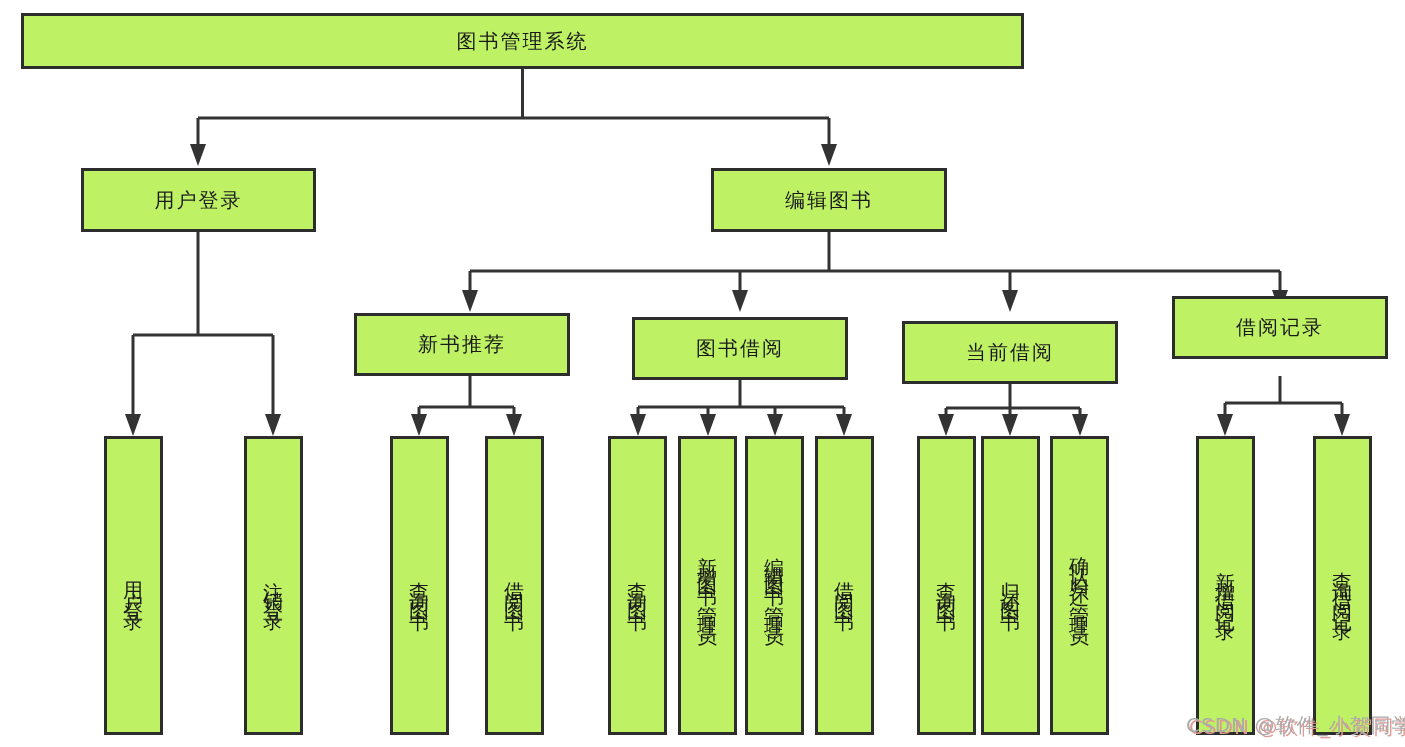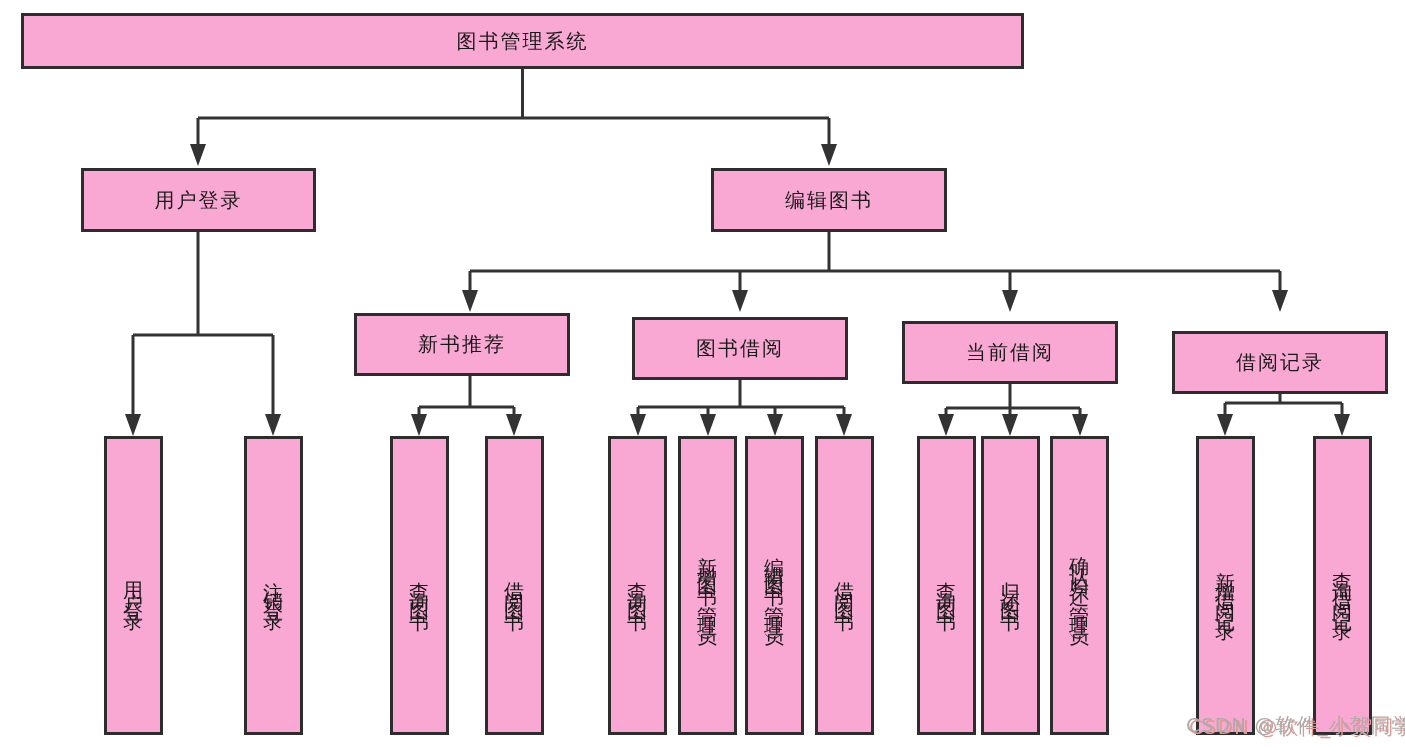--- a/index.html
+++ b/index.html
@@ -8,21 +8,21 @@
     width:1405px;height:747px;
     background:#ffffff;
     font-family:"DejaVu Sans","Liberation Sans",sans-serif;
     color:#1a1a1a;
     overflow:hidden;
   }
   .wires{position:absolute;left:0;top:0;}
   .box{
     position:absolute;
     box-sizing:border-box;
-    background:#f9a8d4;
+    background:#bef264;
     border:3px solid #2d2d2d;
     display:flex;
     align-items:center;
     justify-content:center;
   }
   .hlabel{
     font-size:20px;
     letter-spacing:2px;
     color:#1a1a1a;
     white-space:nowrap;
@@ -122,21 +122,21 @@
 
   <div class="box" style="left:354px;top:313px;width:216px;height:63px">
     <span class="hlabel">新书推荐</span>
   </div>
   <div class="box" style="left:632px;top:317px;width:216px;height:63px">
     <span class="hlabel">图书借阅</span>
   </div>
   <div class="box" style="left:902px;top:321px;width:216px;height:63px">
     <span class="hlabel">当前借阅</span>
   </div>
-  <div class="box" style="left:1172px;top:331px;width:216px;height:63px">
+  <div class="box" style="left:1172px;top:296px;width:216px;height:63px">
     <span class="hlabel">借阅记录</span>
   </div>
 
   <div class="box leaf" style="left:104px">
     <span class="vlabel">用户登录</span>
   </div>
   <div class="box leaf" style="left:244px">
     <span class="vlabel">注销登录</span>
   </div>
 

